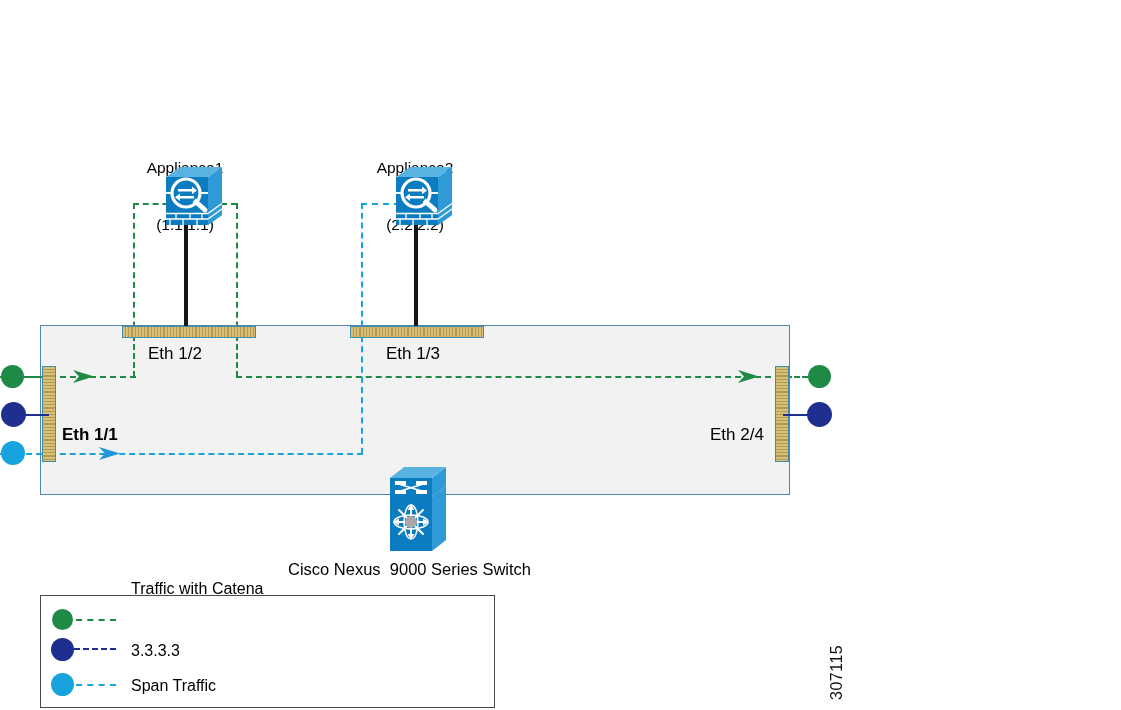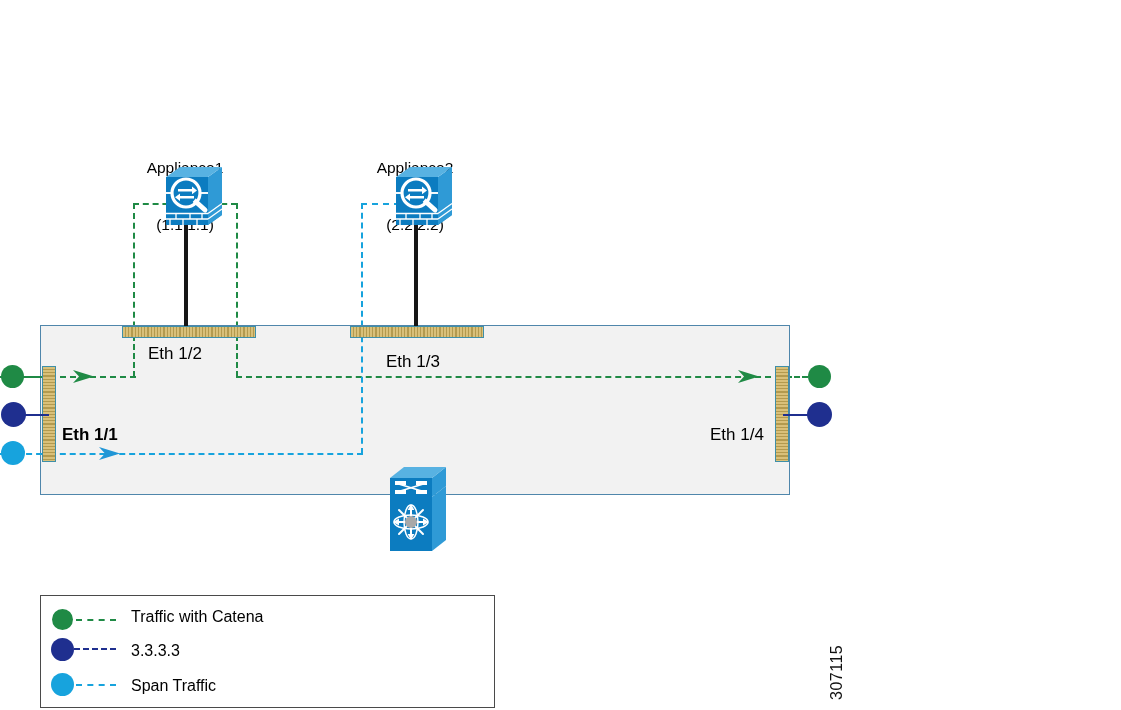--- a/index.html
+++ b/index.html
@@ -199,23 +199,23 @@
 
   <div class="portblk horiz" style="left:122px; top:326px; width:134px; height:12px; z-index:8;"></div>
 
   <div class="portblk horiz" style="left:350px; top:326px; width:134px; height:12px; z-index:8;"></div>
 
   <div class="portblk vert" style="left:42px; top:366px; width:14px; height:96px; z-index:8;"></div>
 
   <div class="portblk vert" style="left:775px; top:366px; width:14px; height:96px; z-index:8;"></div>
 
   <div class="lbl lbl-port" style="left:148px; top:344px; z-index:9;text-align:right;">Eth 1/2</div>
-  <div class="lbl lbl-port" style="left:386px; top:344px; z-index:9;margin-top:8px;">Eth 1/3</div>
+  <div class="lbl lbl-port" style="left:386px; top:344px; z-index:9;">Eth 1/3</div>
   <div class="lbl lbl-port" style="left:62px; top:425px; z-index:9;font-weight:bold;">Eth 1/1</div>
-  <div class="lbl lbl-port" style="left:710px; top:425px; z-index:9;">Eth 1/4</div>
+  <div class="lbl lbl-port" style="left:710px; top:425px; z-index:9;">Eth 2/4</div>
 
   <svg class="abs" style="left:152px; top:163px; z-index:10;" width="74" height="74" viewBox="0 0 74 74">
 
     <path d="M56 14 L70 4 L70 52 L56 62 Z" fill="#2f9ad6"></path>
 
     <path d="M14 14 L28 4 L70 4 L56 14 Z" fill="#58b2e2"></path>
 
     <rect x="14" y="14" width="42" height="48" fill="#0c7cc0"></rect>
 
     <path d="M56 50 L70 40 L70 52 L56 62 Z" fill="#2f9ad6"></path>
@@ -327,26 +327,27 @@
       <path d="M49 60 L43 56.6 L43 63.4 Z"></path>
     </g>
 
     <g stroke="#ffffff" stroke-width="1.5" fill="none">
       <ellipse cx="31" cy="60" rx="7" ry="17"></ellipse>
       <ellipse cx="31" cy="60" rx="17" ry="7"></ellipse>
     </g>
     <circle cx="31" cy="60" r="6" fill="#a8a8a8"></circle>
   </svg>
 
+  <div class="lbl lbl-caption" style="left:288px; top:559px;">Cisco Nexus  9000 Series Switch</div>
 
   <div class="legend-box" style="left:40px; top:595px; width:455px; height:113px;"></div>
 
   <div class="dot" style="left:52px; top:609px; width:21px; height:21px; background:#1f8a45; z-index:12;"></div>
   <div class="seg seg-h" style="left:76px; top:619px; width:40px; border-color:#1f8a45; z-index:12;"></div>
-  <div class="lbl lbl-legend" style="left:131px; top:607px; z-index:12;">Traffic with Catena</div>
+  <div class="lbl lbl-legend" style="left:131px; top:579px; z-index:12;">Traffic with Catena</div>
 
   <div class="dot" style="left:51px; top:638px; width:23px; height:23px; background:#1f2f8f; z-index:12;"></div>
   <div class="seg" style="left:74px; top:648px; width:42px; height:0;
               border-top:2.4px dashed #1f2f8f; z-index:12;"></div>
   <div class="lbl lbl-legend" style="left:131px; top:641px; z-index:12;">3.3.3.3</div>
 
   <div class="dot" style="left:51px; top:673px; width:23px; height:23px; background:#17a3dd; z-index:12;"></div>
   <div class="seg seg-h" style="left:76px; top:684px; width:40px; border-color:#17a3dd; z-index:12;"></div>
   <div class="lbl lbl-legend" style="left:131px; top:676px; z-index:12;">Span Traffic</div>
 

